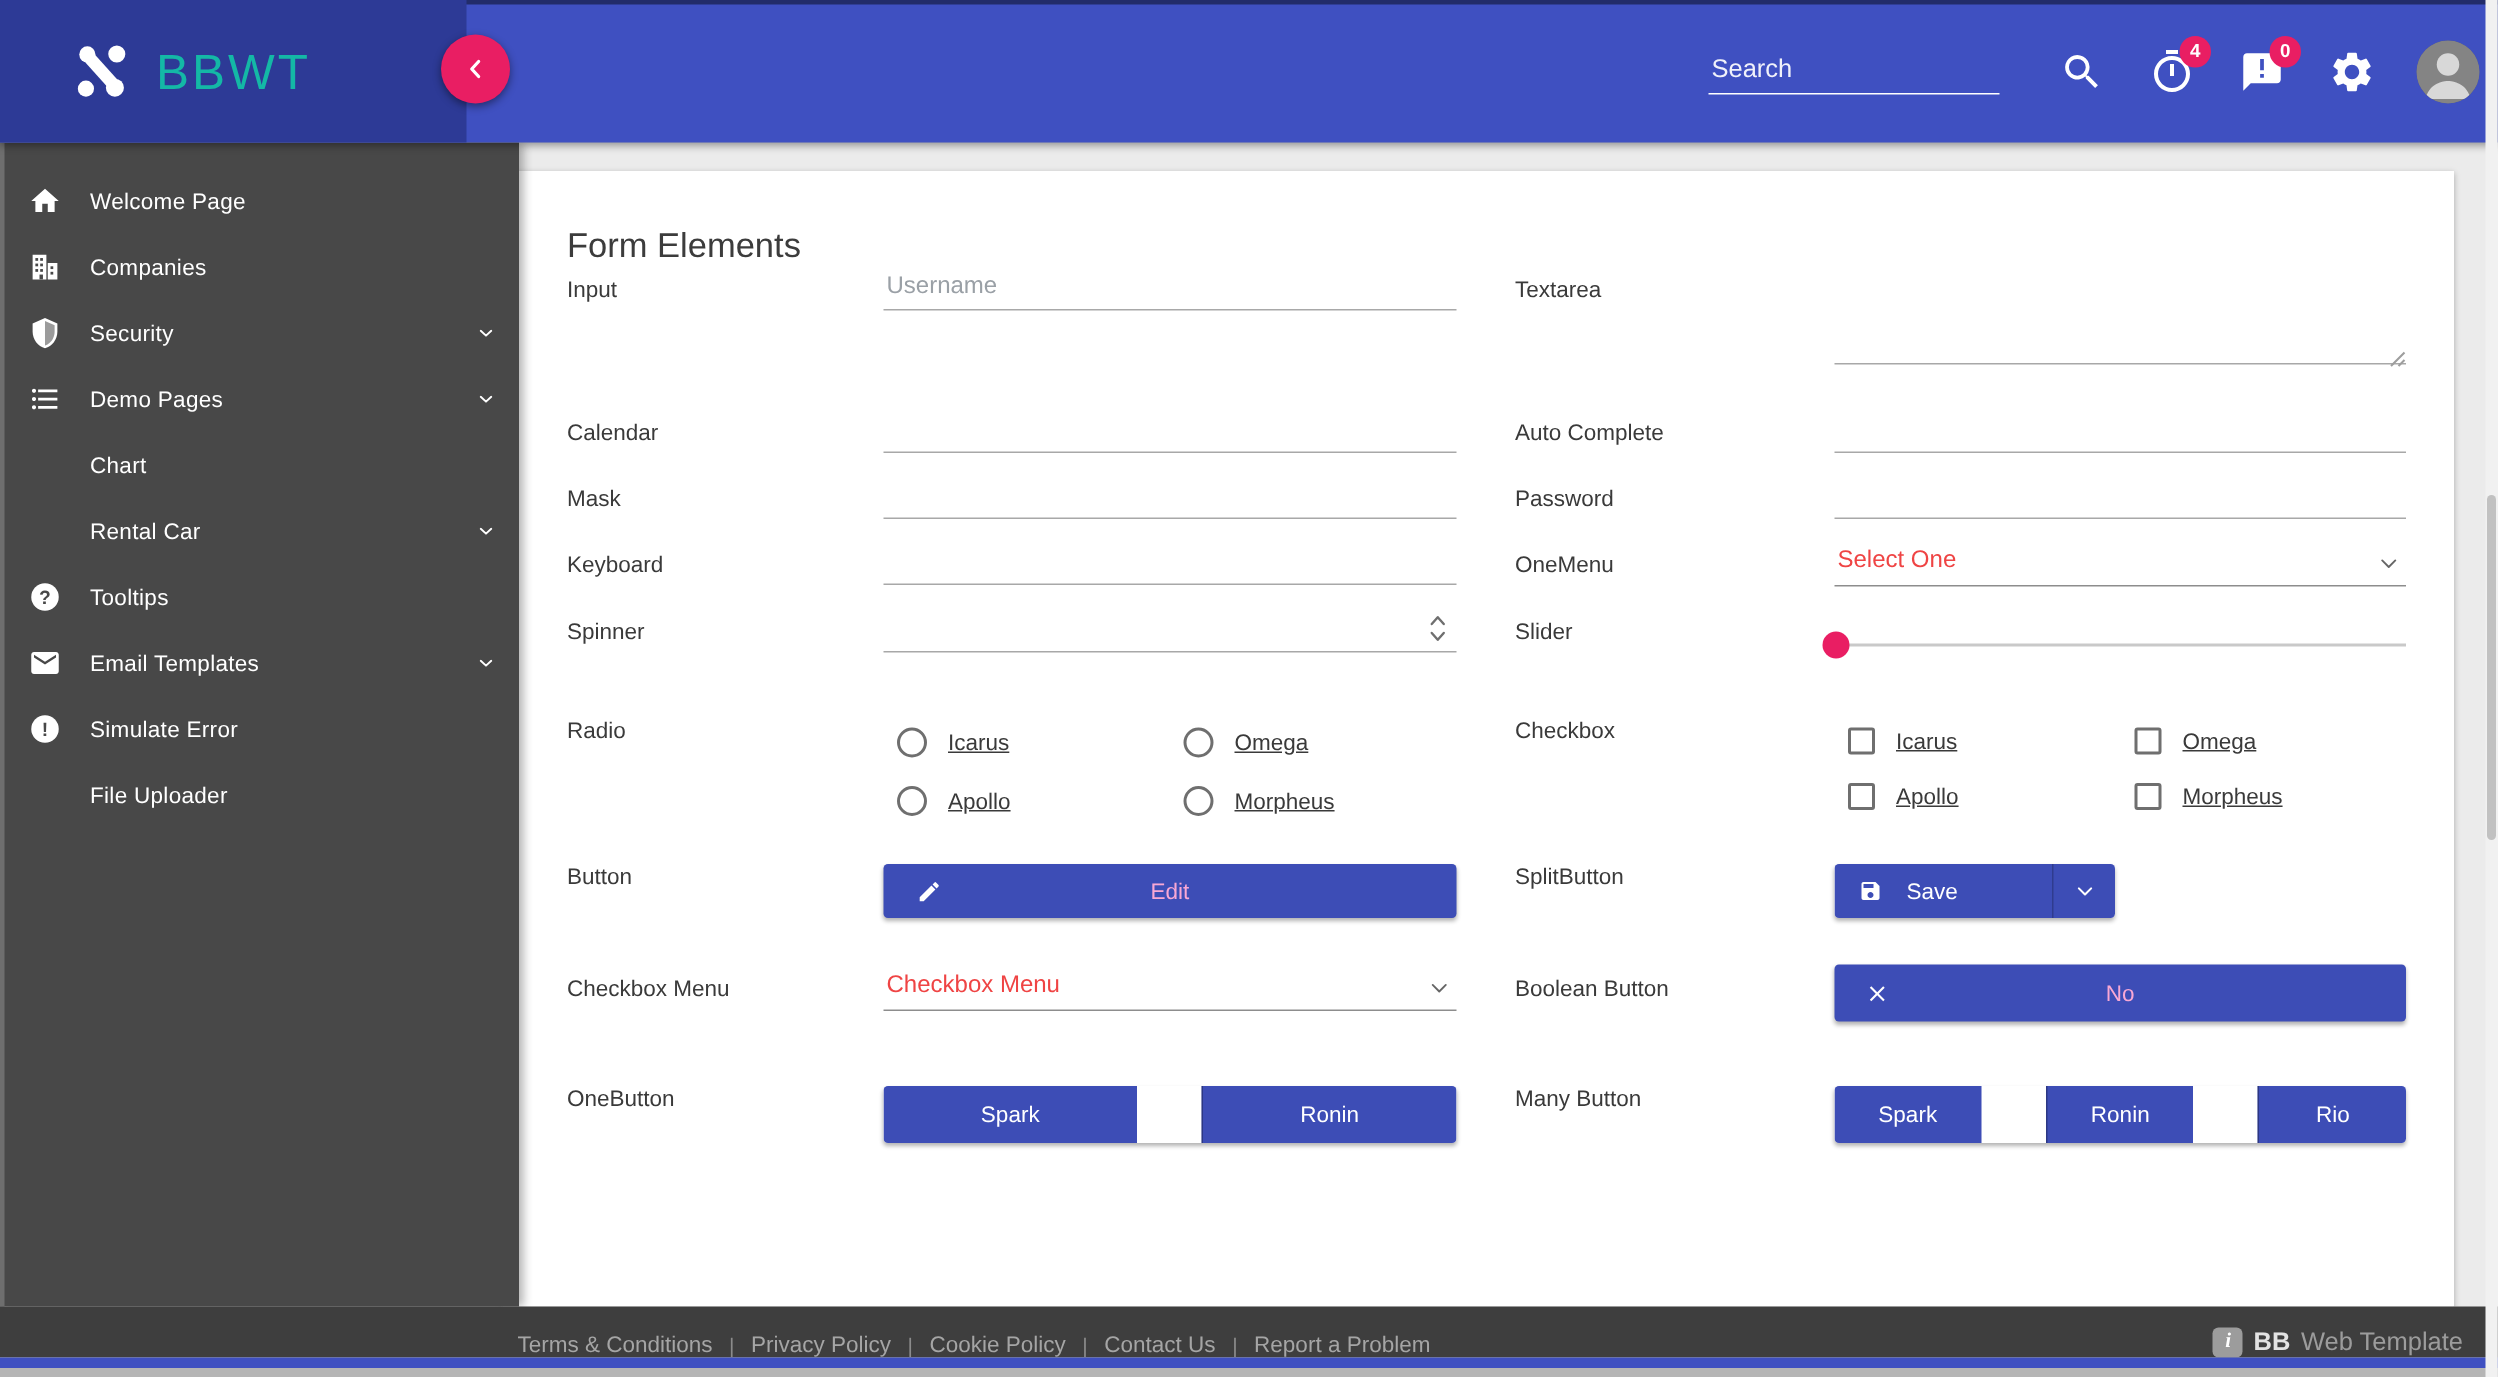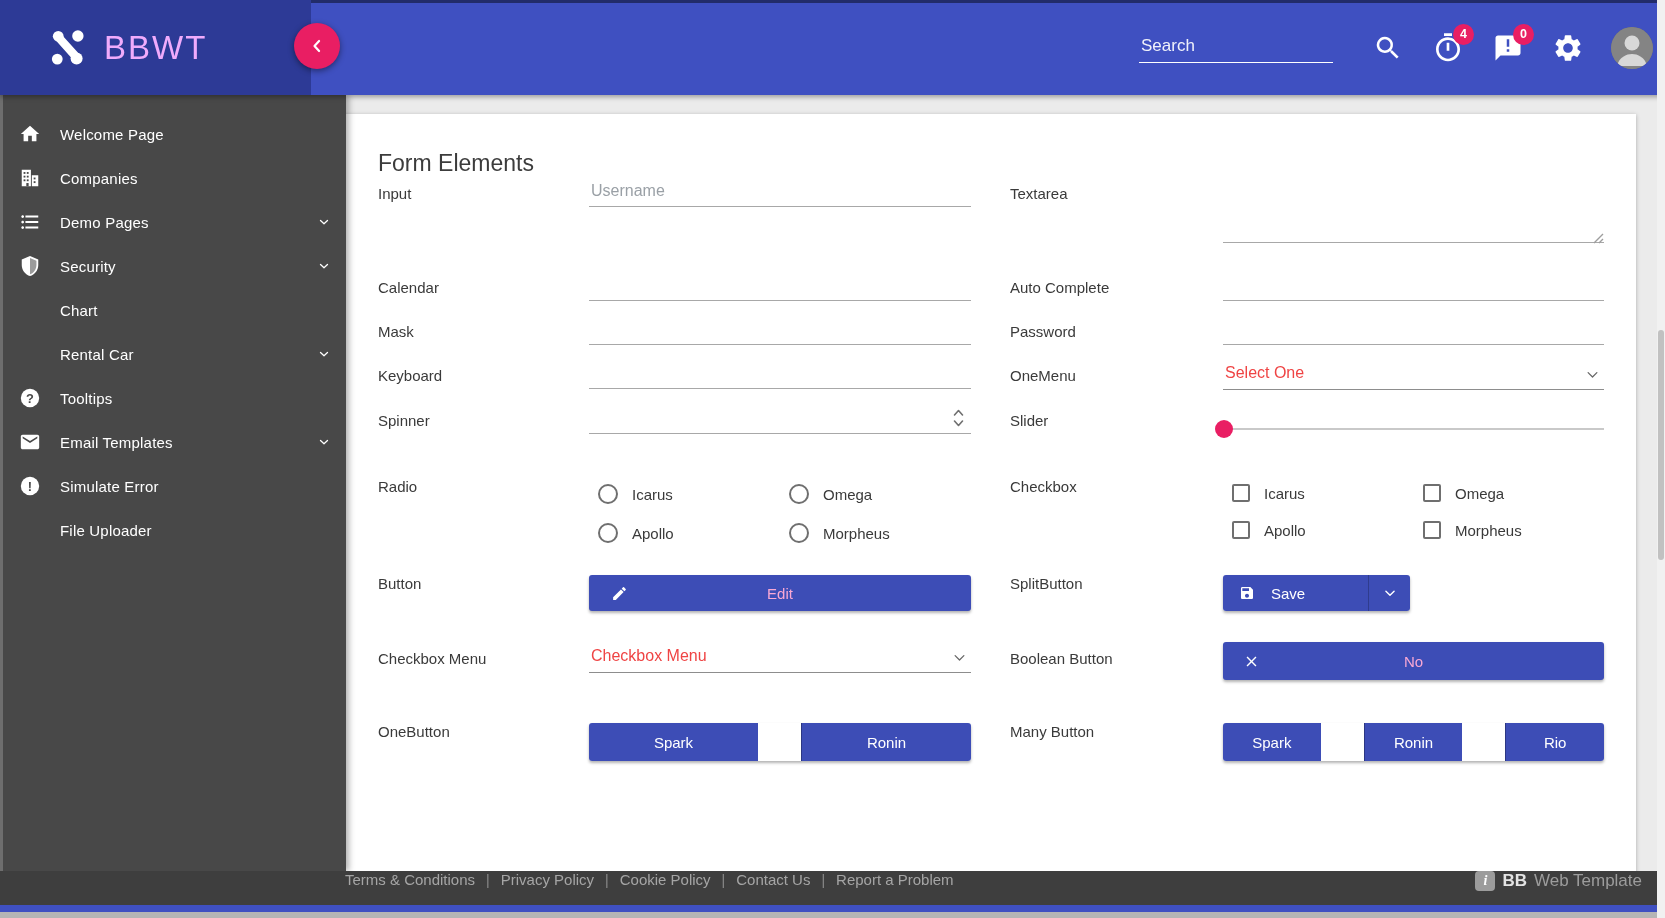--- a/index.html
+++ b/index.html
@@ -9,21 +9,21 @@
 
   
   .header { position:absolute; top:0; left:0; width:1665px; height:95px;
     background:var(--header-bg,#3f50c1); z-index:4;
     box-shadow:0 2px 5px rgba(0,0,0,.35); }
   .header::before { content:""; position:absolute; top:0; left:0; right:0; height:3px;
     background:rgba(0,0,0,.45); }
   .brand { position:absolute; left:0; top:0; width:311px; height:95px;
     background:var(--brand-bg,#2d3a96); display:flex; align-items:center; padding-left:50px; }
   .brand-logo { width:38px; height:38px; margin-right:16px; }
-  .brand-name { color:#f0abfc; font-size:33px; letter-spacing:2px; font-weight:400; }
+  .brand-name { color:#14b8a6; font-size:33px; letter-spacing:2px; font-weight:400; }
   .collapse-btn { position:absolute; left:294px; top:23px; width:46px; height:46px;
     border-radius:50%; background:var(--accent,#e91e63); border:none; cursor:pointer;
     display:flex; align-items:center; justify-content:center; z-index:6;
     box-shadow:0 2px 6px rgba(0,0,0,.45); }
   .header-right { position:absolute; right:12px; top:0; height:95px;
     display:flex; align-items:center; gap:26px; }
   .search-box { width:194px; border-bottom:1.5px solid #fff; margin-right:12px; }
   .search-box input { width:100%; background:transparent; border:none; outline:none;
     color:#fff; font-size:17px; padding:4px 2px 6px 2px; font-family:"Liberation Sans",sans-serif; }
   .search-box input::placeholder { color:rgba(255,255,255,.92); }
@@ -79,21 +79,21 @@
   .spinnerbox { position:relative; height:30px; border-bottom:1px solid #a8a8a8; }
   .spin-arrows { position:absolute; right:6px; top:4px; }
 
   .sliderbox { position:relative; height:42px; margin-top:4px; }
   .slider-track { position:absolute; left:0; right:0; top:20px; height:2px; background:#c9c9c9; }
   .slider-knob { position:absolute; left:-8px; top:12px; width:18px; height:18px;
     border-radius:50%; background:var(--accent,#e91e63); cursor:pointer; }
 
   .optgrid { display:grid; grid-template-columns:191px 191px; row-gap:19px; margin-top:14px; }
   .opt { display:flex; align-items:center; gap:14px; padding-left:9px; cursor:pointer; }
-  .opt-text { font-size:15px; color:#3a3a3a; }
+  .opt-text { font-size:15px; color:#3a3a3a;text-decoration:underline; }
   .radio-circle { width:20px; height:20px; border:2px solid #6f6f6f; border-radius:50%; flex:none; }
   .check-square { width:18px; height:18px; border:2px solid #6f6f6f; border-radius:2px; flex:none; }
 
   .btn { background:var(--primary,#3d4db6); color:#f9a8d4; border:none; cursor:pointer;
     border-radius:3px; font-size:15px; font-family:"Liberation Sans",sans-serif;
     box-shadow:0 2px 3px rgba(0,0,0,.3); display:flex; align-items:center; position:relative; }
   .btn-edit { width:100%; height:36px; margin-top:8px; justify-content:center; }
   .btn-ico-left { position:absolute; left:22px; }
   .splitbtn { display:flex; width:187px; height:36px; margin-top:8px; border-radius:3px;
     overflow:hidden; box-shadow:0 2px 3px rgba(0,0,0,.3);justify-content:space-between; }
@@ -105,21 +105,21 @@
   .btn-bool { width:100%; height:38px; justify-content:center; }
   .btn-bool .btn-ico-left { left:20px; }
   .segmented { display:flex; width:100%; height:38px; margin-top:8px; border-radius:3px;
     overflow:hidden; box-shadow:0 2px 3px rgba(0,0,0,.3);gap:43px; }
   .segmented button { flex:1; background:var(--primary,#3d4db6); border:none; color:#fff;
     font-size:15px; cursor:pointer; font-family:"Liberation Sans",sans-serif; }
   .segmented button + button { border-left:1px solid rgba(0,0,0,.28); }
 
   
   .footer { position:absolute; left:0; bottom:13px; width:1665px; height:34px;
-    background:var(--footer-bg,#3e3e3e); z-index:5; display:flex; align-items:flex-start;
+    background:var(--footer-bg,#3e3e3e); z-index:5; display:flex; align-items:flex-end;
     padding:0 23px 0 345px; }
   .footer-links { flex:1; display:flex; align-items:center; gap:11px; }
   .flink { color:#a5a5a5; font-size:15px; text-decoration:none; cursor:pointer; }
   .fsep { color:#8b8b8b; font-size:14px; }
   .footer-brand { display:flex; align-items:center; gap:7px; }
   .info-badge { width:20px; height:20px; border-radius:4px; background:#9c9c9c; color:#fff;
     font-size:14px; font-weight:bold; font-style:italic; display:flex; align-items:center;
     justify-content:center; font-family:"Liberation Serif",serif; }
   .fb-bold { color:#e3e3e3; font-size:17px; font-weight:bold; }
   .fb-rest { color:#9c9c9c; font-size:17px; }
@@ -220,37 +220,37 @@
               <rect x="8" y="17.5" width="2.5" height="3.5"></rect>
             </g>
           </svg>
         </span>
         <span class="nav-label">Companies</span>
       </div>
 
       <div class="nav-item">
         <span class="nav-ico">
           <svg width="22" height="22" viewBox="0 0 24 24">
+            <path fill="#fff" d="M12 1L3 5v6c0 5.55 3.84 10.74 9 12 5.16-1.26 9-6.45 9-12V5l-9-4z"></path>
+            <path fill="#484848" d="M12 3.2 L19 6.3 V11c0 4.5-3 8.9-7 10V3.2z" opacity=".55"></path>
+          </svg>
+        </span>
+        <span class="nav-label">Security</span>
+        <svg class="nav-chevron" viewBox="0 0 24 24">
+          <path d="M6 9.5 L12 15 L18 9.5" stroke="#fff" stroke-width="2.2" fill="none" stroke-linecap="round" stroke-linejoin="round"></path>
+        </svg>
+      </div>
+
+      <div class="nav-item">
+        <span class="nav-ico">
+          <svg width="22" height="22" viewBox="0 0 24 24">
               <path fill="#fff" d="M4 10.5c-.83 0-1.5.67-1.5 1.5s.67 1.5 1.5 1.5 1.5-.67 1.5-1.5-.67-1.5-1.5-1.5zm0-6c-.83 0-1.5.67-1.5 1.5S3.17 7.5 4 7.5 5.5 6.83 5.5 6 4.83 4.5 4 4.5zm0 12c-.83 0-1.5.68-1.5 1.5s.68 1.5 1.5 1.5 1.5-.68 1.5-1.5-.67-1.5-1.5-1.5zM7 19h14v-2H7v2zm0-6h14v-2H7v2zm0-8v2h14V5H7z"></path>
             </svg>
         </span>
         <span class="nav-label">Demo Pages</span>
-        <svg class="nav-chevron" viewBox="0 0 24 24">
-          <path d="M6 9.5 L12 15 L18 9.5" stroke="#fff" stroke-width="2.2" fill="none" stroke-linecap="round" stroke-linejoin="round"></path>
-        </svg>
-      </div>
-
-      <div class="nav-item">
-        <span class="nav-ico">
-          <svg width="22" height="22" viewBox="0 0 24 24">
-            <path fill="#fff" d="M12 1L3 5v6c0 5.55 3.84 10.74 9 12 5.16-1.26 9-6.45 9-12V5l-9-4z"></path>
-            <path fill="#484848" d="M12 3.2 L19 6.3 V11c0 4.5-3 8.9-7 10V3.2z" opacity=".55"></path>
-          </svg>
-        </span>
-        <span class="nav-label">Security</span>
         <svg class="nav-chevron" viewBox="0 0 24 24">
           <path d="M6 9.5 L12 15 L18 9.5" stroke="#fff" stroke-width="2.2" fill="none" stroke-linecap="round" stroke-linejoin="round"></path>
         </svg>
       </div>
 
       <div class="nav-item">
         <span class="nav-ico"></span>
         <span class="nav-label">Chart</span>
       </div>
 

